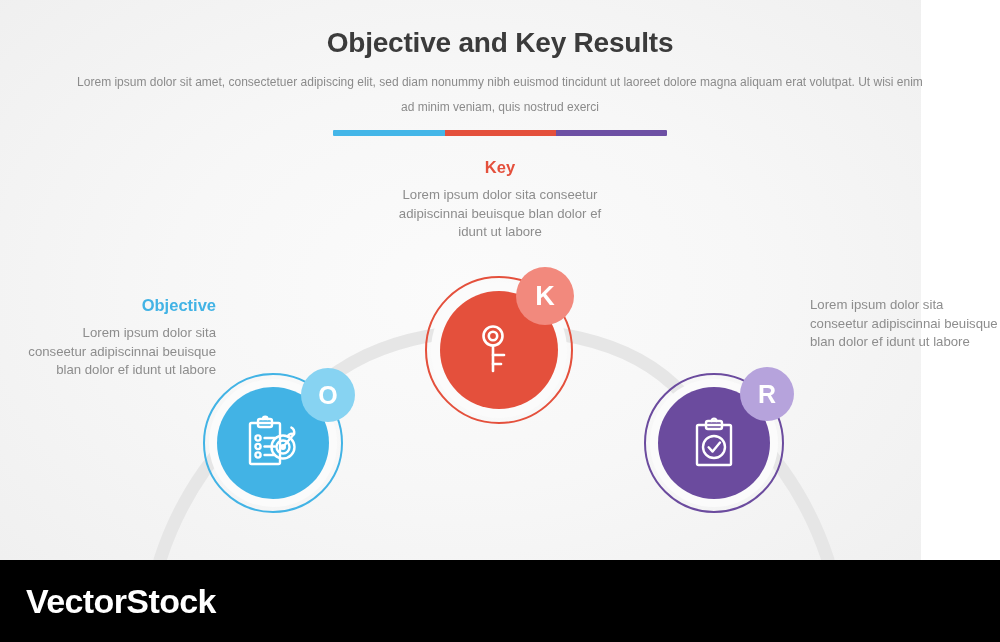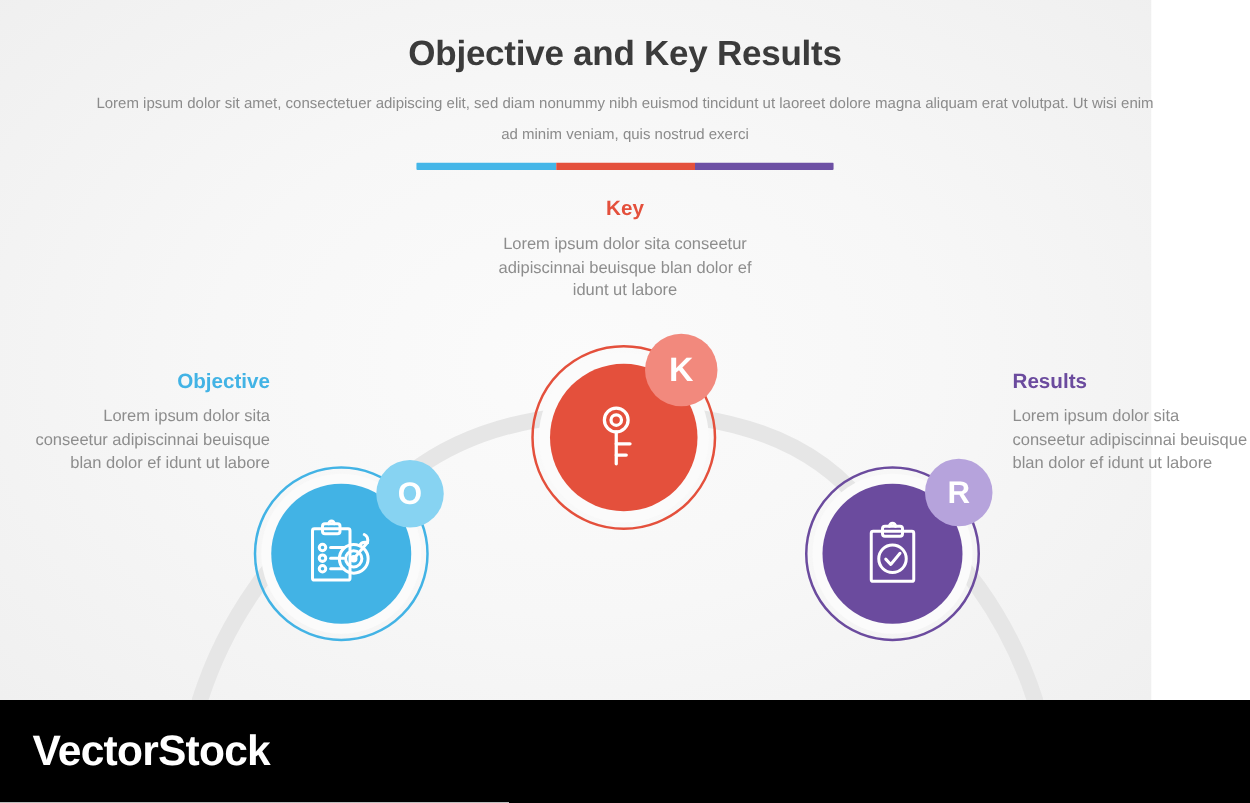--- a/index.html
+++ b/index.html
@@ -197,21 +197,20 @@
       <div class="heading" style="color: rgb(228, 80, 60);">Key</div>
       <div class="body">Lorem ipsum dolor sita conseetur adipiscinnai beuisque blan dolor ef idunt ut labore</div>
     </div>
 
     <div class="block" id="block-obj">
       <div class="heading" style="color: rgb(66, 179, 229);">Objective</div>
       <div class="body">Lorem ipsum dolor sita conseetur adipiscinnai beuisque blan dolor ef idunt ut labore</div>
     </div>
 
     <div class="block" id="block-res">
-      <div class="heading" style="color: rgb(107, 75, 158);">Results</div>
       <div class="body">Lorem ipsum dolor sita conseetur adipiscinnai beuisque blan dolor ef idunt ut labore</div>
     </div>
 
     <div class="node" id="node-obj">
       <div class="ring-outer" style="border-color: rgb(66, 179, 229);"></div>
       <div class="ring-white"></div>
       <div class="disc" style="background: rgb(66, 179, 229);">
         <svg width="62" height="62" viewBox="0 0 62 62">
           <g fill="none" stroke="#ffffff" stroke-width="2.4" stroke-linecap="round" stroke-linejoin="round">
             <rect x="8" y="11" width="30" height="41" rx="1.5"></rect>

